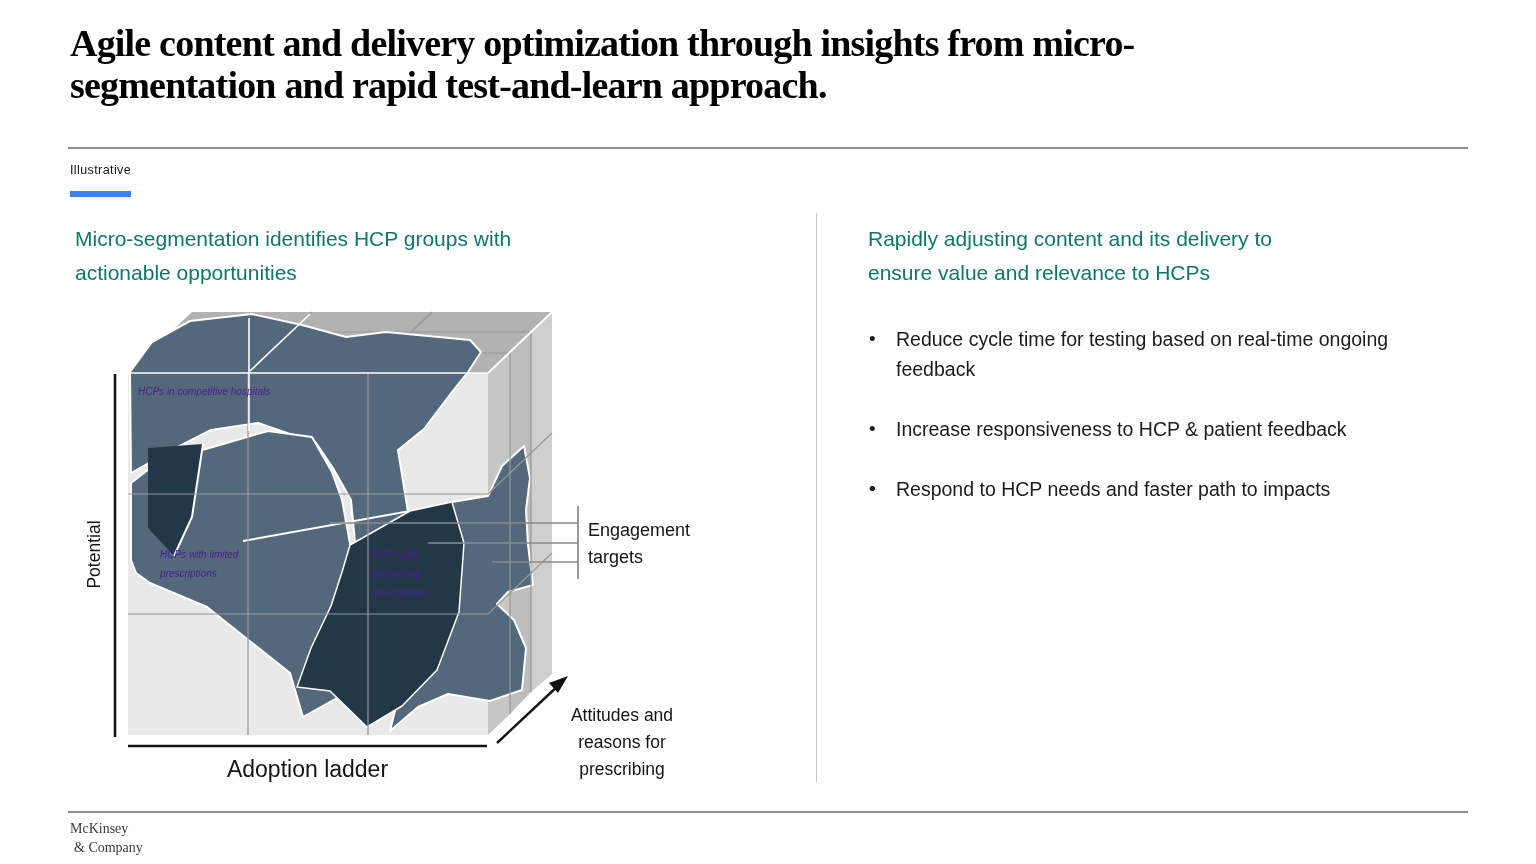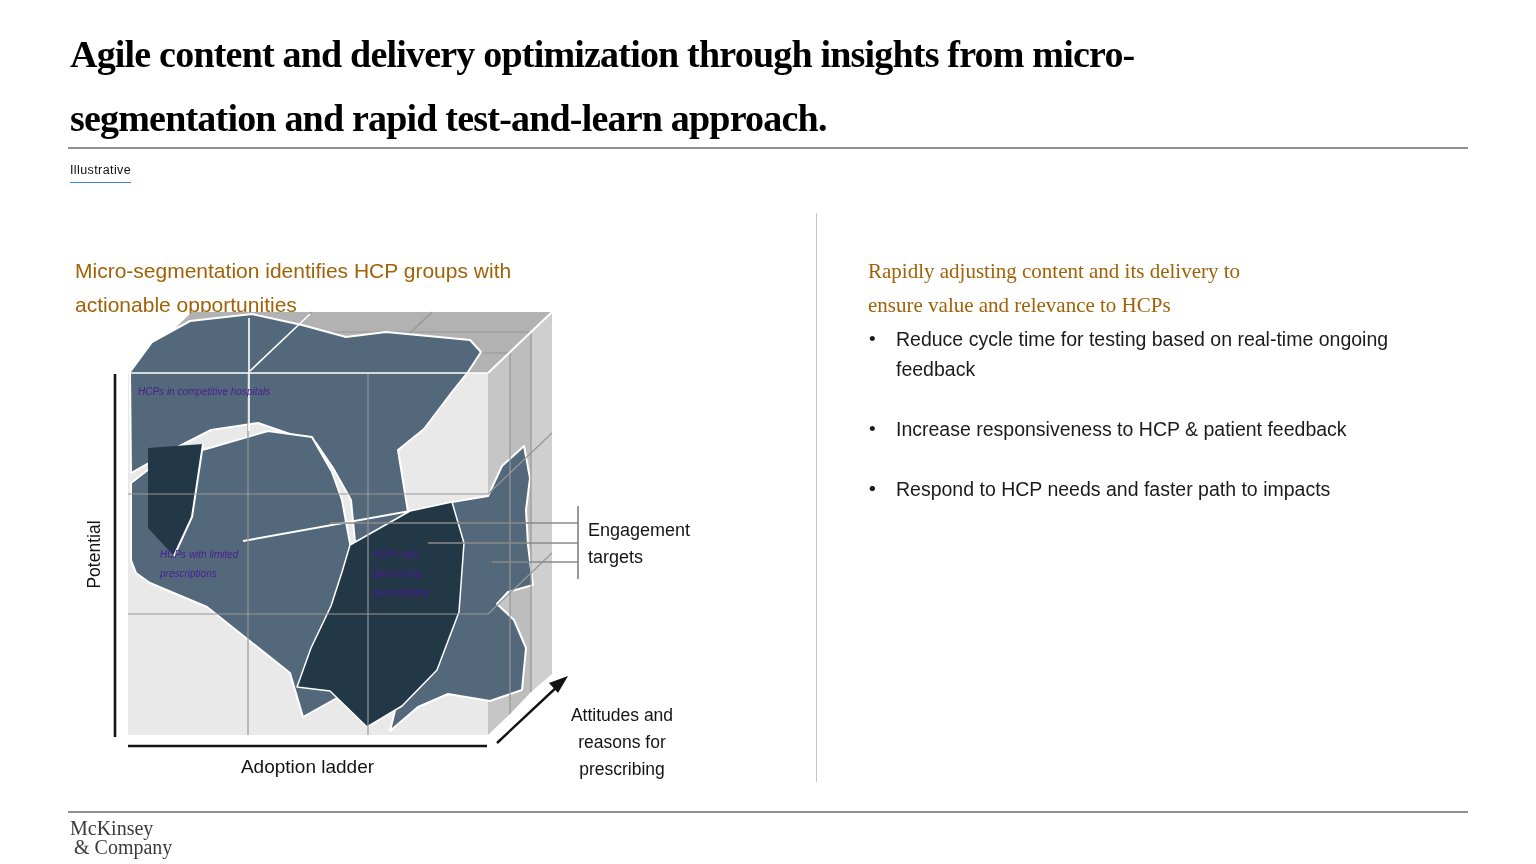--- a/index.html
+++ b/index.html
@@ -4,49 +4,49 @@
 <style>
   :root{
     --slate:#53687a; --dark:#233847; --front:#e9e9e9; --topface:#b2b2b2;
     --side1:#c6c6c6; --side2:#bdbdbd; --side3:#cfcfcf; --grid:#979797; --ink:#1a1a1a;
   }
   *{margin:0;padding:0;box-sizing:border-box;}
   html,body{width:1536px;height:864px;background:#fff;font-family:"Liberation Sans",sans-serif;color:var(--ink);}
   .page{position:relative;width:1536px;height:864px;background:#fff;overflow:hidden;}
 
   .slide-title{position:absolute;left:70px;top:22px;width:1360px;
-    font-family:"Liberation Serif",serif;font-weight:bold;font-size:38px;line-height:64px;
+    font-family:"Liberation Serif",serif;font-weight:bold;font-size:38px;line-height:42px;
     letter-spacing:-0.8px;color:#000;white-space:pre-line;}
   .rule{position:absolute;left:68px;width:1400px;border-top:2px solid #8f8f8f;height:0;}
   .rule-top{top:147px;} .rule-bottom{top:811px;}
   .tag{position:absolute;left:70px;top:163px;font-size:12.5px;letter-spacing:0.4px;color:#111;
-    border-bottom:1px solid #3b82f6;padding-bottom:5px;}
+    border-bottom:6px solid #3b82f6;padding-bottom:14px;}
 
-  .col-heading{position:absolute;font-size:21px;line-height:34px;color:#a16207;white-space:pre-line;margin-top:32px;}
+  .col-heading{position:absolute;font-size:21px;line-height:34px;color:#0f766e;white-space:pre-line;}
   .left-heading{left:75px;top:222px;width:640px;}
-  .right-heading{left:868px;top:222px;width:620px;font-family:Liberation Serif, serif;}
+  .right-heading{left:868px;top:222px;width:620px;}
   .divider{position:absolute;left:816px;top:213px;width:1px;height:569px;background:#c6c6c6;}
 
   .bullets{position:absolute;left:868px;top:324px;width:600px;}
   .bullet-item{position:relative;padding-left:28px;margin-bottom:30px;font-size:19.5px;line-height:30px;color:#1b1b1b;max-width:548px;}
   .bullet-dot{position:absolute;left:1px;top:0;font-size:19px;}
 
   .diagram{position:absolute;left:70px;top:300px;width:660px;height:500px;}
   .diagram svg{position:absolute;left:0;top:0;}
   .dlabel{position:absolute;white-space:pre-line;}
   .seg-label{font-size:10px;line-height:19px;color:#4c1d95;font-style:italic;}
   .lbl-competitive{left:68px;top:82px;}
   .lbl-limited{left:90px;top:245px;}
   .lbl-decreasing{left:302px;top:245px;}
   .lbl-engagement{left:518px;top:217px;font-size:18px;line-height:27px;color:#141414;}
   .lbl-attitudes{left:452px;top:402px;width:200px;text-align:center;font-size:17.5px;line-height:27px;color:#141414;}
-  .lbl-adoption{left:140px;top:456px;width:195px;text-align:center;font-size:19px;color:#141414;}
+  .lbl-adoption{left:140px;top:456px;width:195px;text-align:center;font-size:23px;color:#141414;}
   .lbl-potential{left:-66px;top:244px;width:180px;text-align:center;font-size:17.5px;color:#141414;transform:rotate(-90deg);}
 
-  .logo{position:absolute;left:70px;top:819px;font-family:"Liberation Serif",serif;font-size:20px;line-height:19px;color:#3a3a3a;}
+  .logo{position:absolute;left:70px;top:819px;font-family:"Liberation Serif",serif;font-size:14px;line-height:19px;color:#3a3a3a;}
   .logo .l2{margin-left:4px;}
 </style>
 </head>
 <body>
 
 <div class="page">
 
   <div class="slide-title">Agile content and delivery optimization through insights from micro-
 segmentation and rapid test-and-learn approach.</div>
   <div class="rule rule-top"></div>

